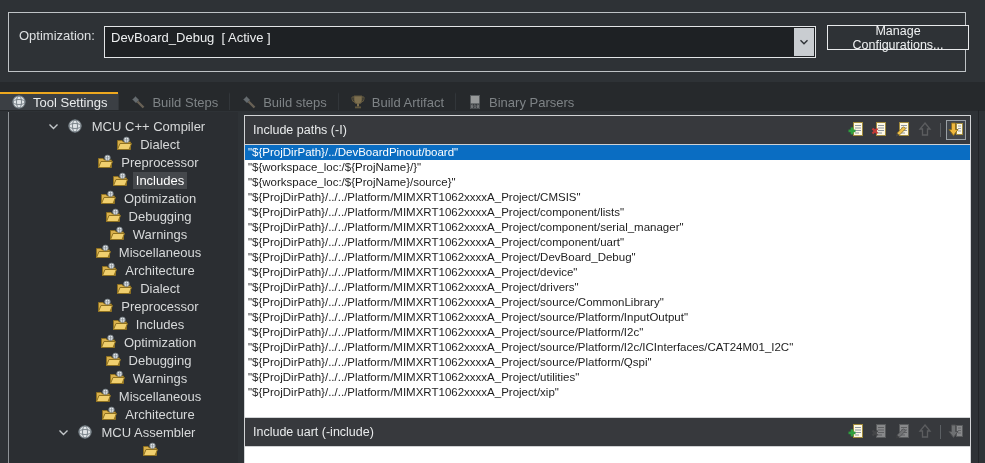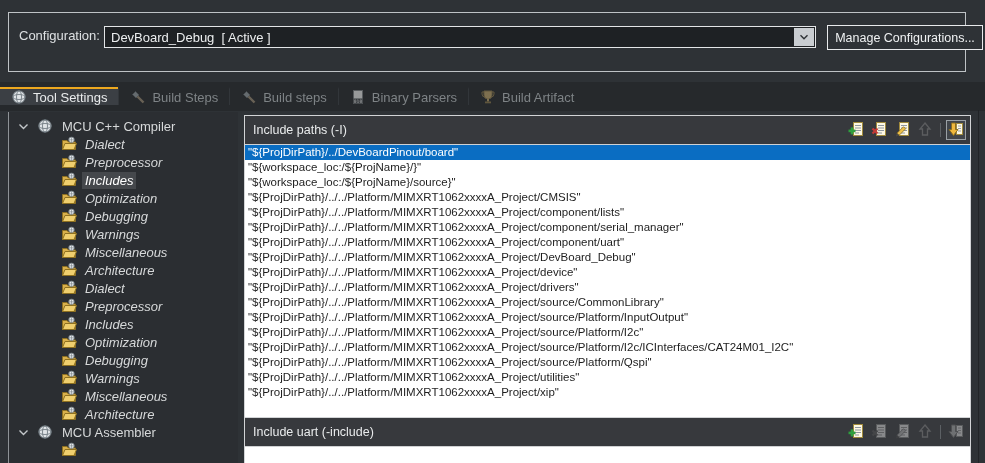--- a/index.html
+++ b/index.html
@@ -12,40 +12,40 @@
   
   .config-group{
     position:absolute;left:8px;top:12px;width:958px;height:60px;
     border:1px solid #bfc3c6;box-sizing:border-box;
   }
   .config-label{
     position:absolute;left:10px;top:15px;
     color:#dde0e2;font-size:13px;
   }
   .combo{
-    position:absolute;left:95px;top:13px;width:712px;height:22px;
+    position:absolute;left:95px;top:13px;width:712px;height:32px;
     background:#1e2124;border:1px solid #e3e5e7;box-sizing:border-box;padding-left:24px;
   }
   .combo-value{
     position:absolute;left:6px;top:3px;color:#eceeef;font-size:13px;white-space:pre;
   }
   .combo-btn{
     position:absolute;right:1px;top:1px;bottom:1px;width:20px;
     background:#c9cdd1;display:flex;align-items:center;justify-content:center;
   }
   .manage-btn{
-    position:absolute;left:818px;top:12px;width:156px;height:25px;
+    position:absolute;left:818px;top:12px;width:142px;height:25px;
     background:#2e3236;border:1px solid #e8eaec;box-sizing:border-box;
     color:#f0f2f3;font-size:12.5px;font-family:"Liberation Sans",sans-serif;
     display:flex;align-items:center;justify-content:center;
   }
   
   .tabbar{
     position:absolute;left:0;top:82px;width:985px;height:28px;
-    background:#26292c;display:flex;align-items:center;
+    background:#26292c;display:flex;align-items:flex-end;
     border-bottom:1px solid #26292c;
   }
   .tab{
     display:flex;align-items:center;gap:6px;padding:0 11px;
     font-size:13px;color:#7e8386;border-left:1px solid #32363a;
     box-sizing:border-box;border-top:2px solid transparent;
   }
   .tab:first-child{border-left:none;}
   .tab.active{
     background:#3b3f44;color:#e9ebec;border-top:2px solid #eda81f;
@@ -54,28 +54,28 @@
   .tab .tab-icon{width:16px;height:16px;display:inline-block;}
   .tab:not(.active) .tab-icon{filter:grayscale(.55) opacity(.55);}
   
   .tree{
     position:absolute;left:8px;top:112px;width:230px;height:351px;
     background:#2b2e32;border-left:1px solid #8e9397;box-sizing:border-box;
     padding-top:5px;overflow:hidden;
   }
   .tree-row{
     height:18px;display:flex;align-items:center;white-space:nowrap;
-    color:#d7d9da;font-size:13px;
+    color:#d7d9da;font-size:13px;justify-content:center;
   }
   .tree-row .twisty{width:13px;height:13px;margin-left:8px;flex:0 0 auto;}
   .tree-row .node-icon{width:16px;height:16px;margin-left:7px;flex:0 0 auto;}
   .tree-row .tree-label{margin-left:6px;padding:1px 3px;}
   .tree-row.child{padding-left:52px;}
   .tree-row.child .node-icon{margin-left:0;}
-  .tree-row.child .tree-label{margin-left:5px;font-style:italic;}
+  .tree-row.child .tree-label{margin-left:5px;}
   .tree-row.sel .tree-label{background:#45484c;color:#fff;}
   
   .panel{
     position:absolute;left:244px;width:727px;
     border:1px solid #d2d4d6;box-sizing:border-box;background:#fff;
   }
   .panel-header{
     height:28px;background:#37393d;display:flex;align-items:center;
     border-bottom:1px solid #cfd1d3;
   }
@@ -95,21 +95,21 @@
   }
   .list-row.sel{background:#0a6dc2;color:#fff;}
   .panel.include-paths{top:115px;height:352px;}
   .panel.include-files{top:417px;height:60px;}
   .right-edge-line{position:absolute;left:978px;top:110px;width:1px;height:353px;background:#212427;}
 </style>
 </head>
 <body>
 
 <div class="config-group">
-  <span class="config-label">Configuration:</span>
+  <span class="config-label">Optimization:</span>
   <div class="combo">
     <span class="combo-value">DevBoard_Debug  [ Active ]</span>
     <span class="combo-btn">
       <svg width="14" height="14" viewBox="0 0 16 16">
           <path d="M4 6 L8 10 L12 6" stroke="#2e3236" stroke-width="1.6" fill="none"></path>
         </svg>
     </span>
   </div>
   <button class="manage-btn">Manage Configurations...</button>
 </div>
@@ -132,34 +132,34 @@
     </div>
     <div class="tab">
       <span class="tab-icon"><svg width="16" height="16" viewBox="0 0 16 16">
           <path d="M2.5 5.5 L5.5 2.5 L9 6 L6 9 Z" fill="#8fa3ad" stroke="#5d6b73"></path>
           <path d="M7.5 7.5 L13.5 13.5" stroke="#b08d55" stroke-width="2.4"></path>
         </svg></span>
       <span>Build steps</span>
     </div>
     <div class="tab">
       <span class="tab-icon"><svg width="16" height="16" viewBox="0 0 16 16">
-          <rect x="3.5" y="1.5" width="9" height="13" fill="#f2f4f6" stroke="#7d868c"></rect>
-          <rect x="3.5" y="9.5" width="9" height="5" fill="#3f4a52"></rect>
-          <text x="8" y="13.6" font-size="4.6" fill="#ffffff" text-anchor="middle" font-family="DejaVu Sans Mono, monospace">010</text>
-        </svg></span>
-      <span>Binary Parsers</span>
-    </div>
-    <div class="tab">
-      <span class="tab-icon"><svg width="16" height="16" viewBox="0 0 16 16">
           <path d="M4 2 h8 v4 a4 4 0 0 1 -8 0 Z" fill="#e3a71f" stroke="#a77a10"></path>
           <path d="M4 3 H2 v2 a3 3 0 0 0 3 3 M12 3 h2 v2 a3 3 0 0 1 -3 3" fill="none" stroke="#a77a10"></path>
           <rect x="7" y="9.5" width="2" height="3" fill="#e3a71f"></rect>
           <rect x="5" y="12.5" width="6" height="1.8" fill="#a77a10"></rect>
         </svg></span>
       <span>Build Artifact</span>
+    </div>
+    <div class="tab">
+      <span class="tab-icon"><svg width="16" height="16" viewBox="0 0 16 16">
+          <rect x="3.5" y="1.5" width="9" height="13" fill="#f2f4f6" stroke="#7d868c"></rect>
+          <rect x="3.5" y="9.5" width="9" height="5" fill="#3f4a52"></rect>
+          <text x="8" y="13.6" font-size="4.6" fill="#ffffff" text-anchor="middle" font-family="DejaVu Sans Mono, monospace">010</text>
+        </svg></span>
+      <span>Binary Parsers</span>
     </div>
   </div>
 
 <div class="tree">
     <div class="tree-row">
       <span class="twisty"><svg width="13" height="13" viewBox="0 0 13 13">
           <path d="M2.5 4.5 L6.5 8.5 L10.5 4.5" fill="none" stroke="#c3c7ca" stroke-width="1.4"></path>
         </svg></span>
       <span class="node-icon"><svg width="16" height="16" viewBox="0 0 16 16">
           <circle cx="8" cy="8" r="6.2" fill="#dfe3e6" stroke="#667077"></circle>

